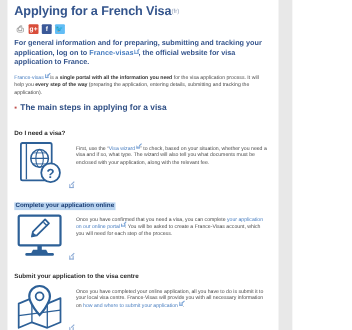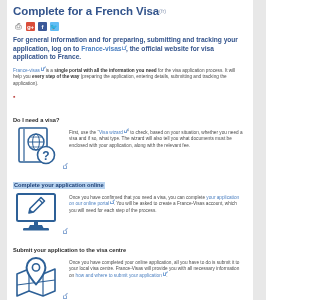--- a/index.html
+++ b/index.html
@@ -158,40 +158,41 @@
 <body>
 
 <div class="page">
 
   <div class="gutter-left"></div>
   <div class="gutter-right"></div>
 
   <div class="content">
 
     <h1 class="page-title">
-      <span>Complete for a French Visa</span><span class="lang-sup">(fr)</span>
+      <span>Applying for a French Visa</span><span class="lang-sup">(fr)</span>
     </h1>
 
     <div class="share-row">
       <span class="share-icon print">⎙</span>
       <span class="share-icon gplus">g+</span>
       <span class="share-icon fb">f</span>
       <span class="share-icon tw">🐦</span>
     </div>
 
     <p class="intro-strong">
       <span>For general information and for preparing, submitting and tracking your application, log on to </span><a class="lnk-b" href="#">France-visas</a><span class="ext"></span><span>, the official website for visa application to France.</span>
     </p>
 
     <p class="intro-small">
       <a class="lnk" href="#">France-visas</a><span class="ext"></span><span> is a </span><b>single portal with all the information you need</b><span> for the visa application process. It will help you </span><b>every step of the way</b><span> (preparing the application, entering details, submitting and tracking the application).</span>
     </p>
 
     <div class="steps-heading">
       <span class="bullet">▪</span>
+      <span>The main steps in applying for a visa</span>
     </div>
 
     <div class="step">
       <div class="step-title">Do I need a visa?</div>
       <div class="step-body">
         <div class="step-icon">
           <svg width="50" height="42" viewBox="0 0 50 42">
             <rect x="6" y="2" width="28" height="34" rx="1.5" fill="#ffffff" stroke="#2d6097" stroke-width="1.6"></rect>
             <line x1="11" y1="3" x2="11" y2="35" stroke="#2d6097" stroke-width="1.2"></line>
             <circle cx="23" cy="16" r="8" fill="none" stroke="#2d6097" stroke-width="1.4"></circle>

